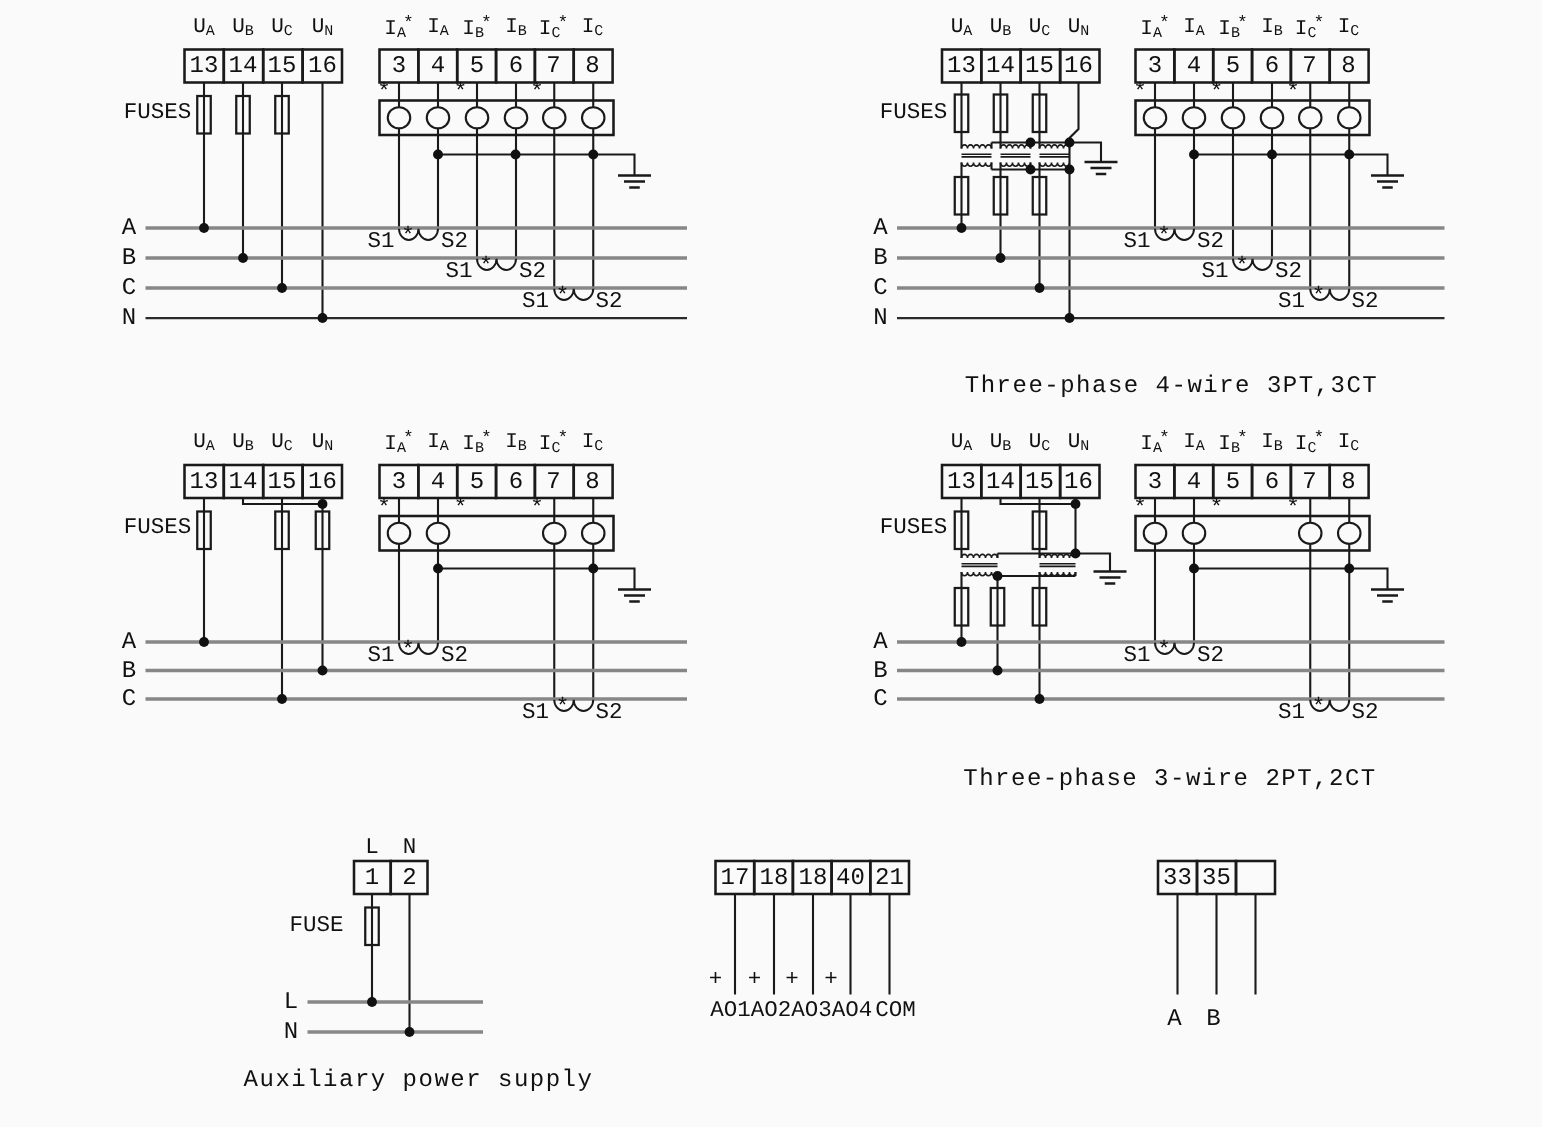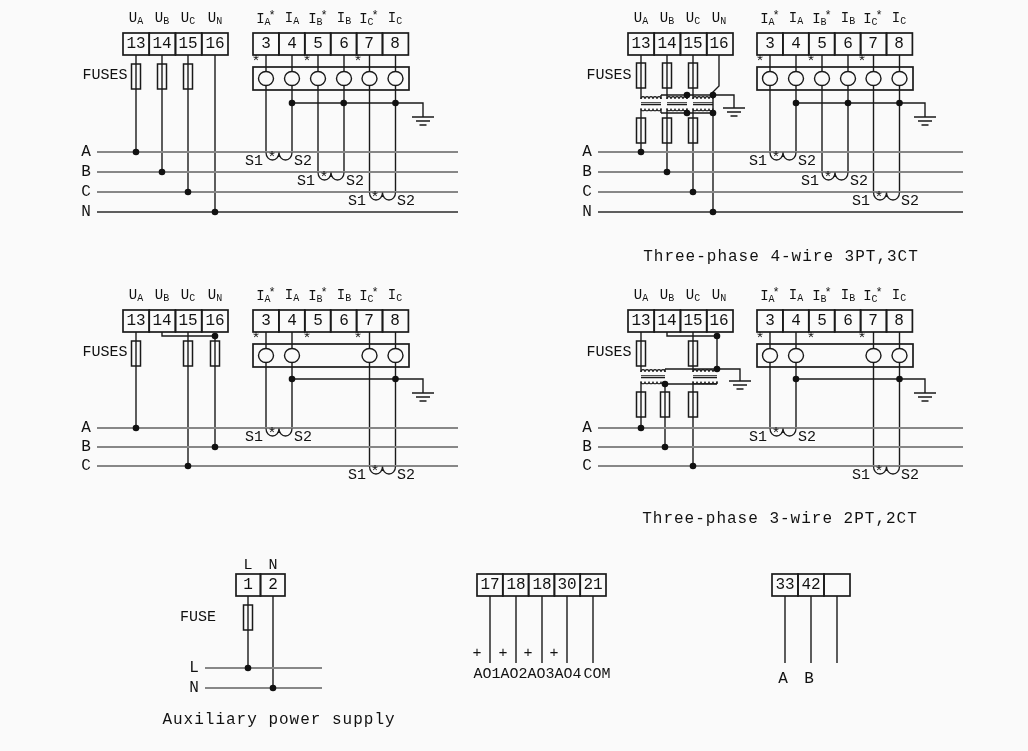--- a/index.html
+++ b/index.html
@@ -462,38 +462,38 @@
 <div class="t sm" style="left:807px;top:437px">S2</div>
 <div class="t sm" style="left:861px;top:475px">S1</div>
 <div class="t star" style="left:879px;top:472px">*</div>
 <div class="t sm" style="left:910px;top:475px">S2</div>
 <div class="t cap" style="left:780px;top:519px">Three-phase 3-wire 2PT,2CT</div>
 
 <div class="t sm" style="left:248px;top:565px">L</div>
 <div class="t sm" style="left:273px;top:565px">N</div>
 <div class="t num" style="left:248px;top:585px">1</div>
 <div class="t num" style="left:273px;top:585px">2</div>
-<div class="t sm" style="left:198px;top:617px">FUSE</div>
+<div class="t sm" style="left:211px;top:617px">FUSE</div>
 <div class="t ph" style="left:194px;top:668px">L</div>
 <div class="t ph" style="left:194px;top:688px">N</div>
 <div class="t cap" style="left:279px;top:720px">Auxiliary power supply</div>
 
 <div class="t num" style="left:490px;top:585px">17</div>
 <div class="t num" style="left:516px;top:585px">18</div>
 <div class="t num" style="left:542px;top:585px">18</div>
-<div class="t num" style="left:567px;top:585px">30</div>
+<div class="t num" style="left:567px;top:585px">40</div>
 <div class="t num" style="left:593px;top:585px">21</div>
 <div class="t sm" style="left:477px;top:653px">+</div>
 <div class="t sm" style="left:503px;top:653px">+</div>
 <div class="t sm" style="left:528px;top:653px">+</div>
 <div class="t sm" style="left:554px;top:653px">+</div>
 <div class="t sm" style="left:487px;top:674px">AO1</div>
 <div class="t sm" style="left:514px;top:674px">AO2</div>
 <div class="t sm" style="left:541px;top:674px">AO3</div>
 <div class="t sm" style="left:568px;top:674px">AO4</div>
 <div class="t sm" style="left:597px;top:674px">COM</div>
 
 <div class="t num" style="left:785px;top:585px">33</div>
-<div class="t num" style="left:811px;top:585px">42</div>
+<div class="t num" style="left:811px;top:585px">35</div>
 <div class="t ph" style="left:783px;top:679px">A</div>
 <div class="t ph" style="left:809px;top:679px">B</div>
 
 </div>
 
 </body></html>

